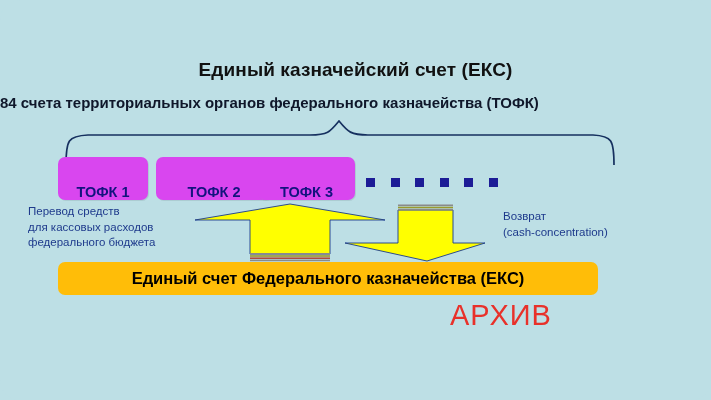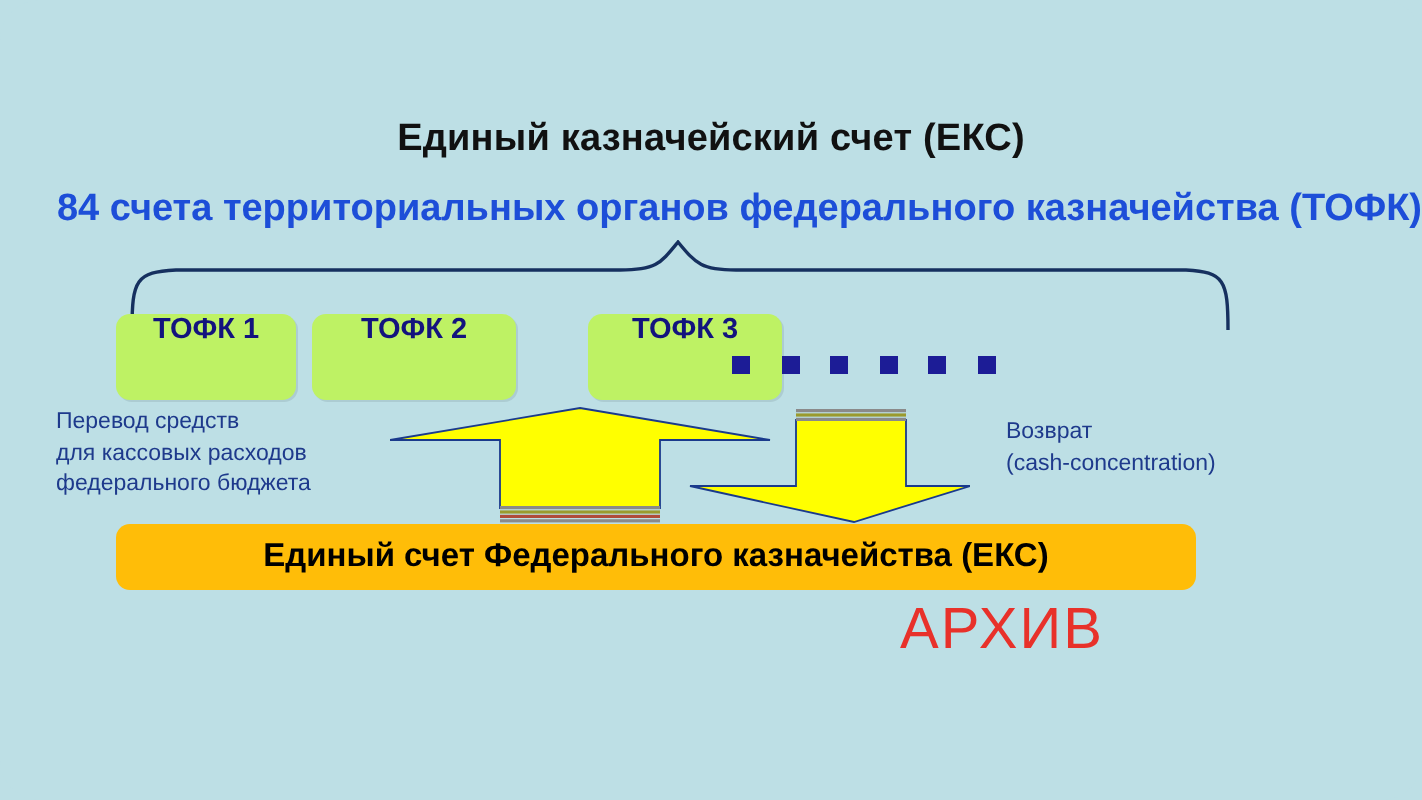--- a/index.html
+++ b/index.html
@@ -32,55 +32,55 @@
     font-weight: bold;
     color: #111111;
     letter-spacing: 0.1px;
     white-space: nowrap;
   }
   .subtitle {
     position: absolute;
     left: 0;
     top: 94px;
     width: 711px;
-    text-align: right;
-    font-size: 19px;
-    font-weight: bold;
-    color: #1d4ed8;
+    text-align: left;
+    font-size: 15px;
+    font-weight: bold;
+    color: #0f172a;
     white-space: nowrap;
   }
 
   
   .brace {
     position: absolute;
     left: 60px;
     top: 120px;
     width: 560px;
     height: 45px;
   }
 
   
   .tofk {
     position: absolute;
     top: 157px;
     height: 43px;
-    background: #bef264;
+    background: #d946ef;
     border-radius: 7px;
     display: flex;
-    align-items: flex-start;
+    align-items: flex-end;
     justify-content: center;
     font-size: 14.5px;
     font-weight: bold;
     color: #13137e;
     box-shadow: 1px 1px 0px rgba(140,170,175,0.35);
     white-space: nowrap;
   }
   .tofk-0 { left: 58px;  width: 90px; }
-  .tofk-1 { left: 156px; width: 102px; }
-  .tofk-2 { left: 258px; width: 97px; margin-left: 36px; }
+  .tofk-1 { left: 156px; width: 116px; }
+  .tofk-2 { left: 258px; width: 97px; }
   .tofk-3 { left: 505px; width: 95px; }
 
   
   .dots {
     position: absolute;
     left: 366px;
     top: 176px;
     width: 132px;
     height: 12px;
     display: flex;

